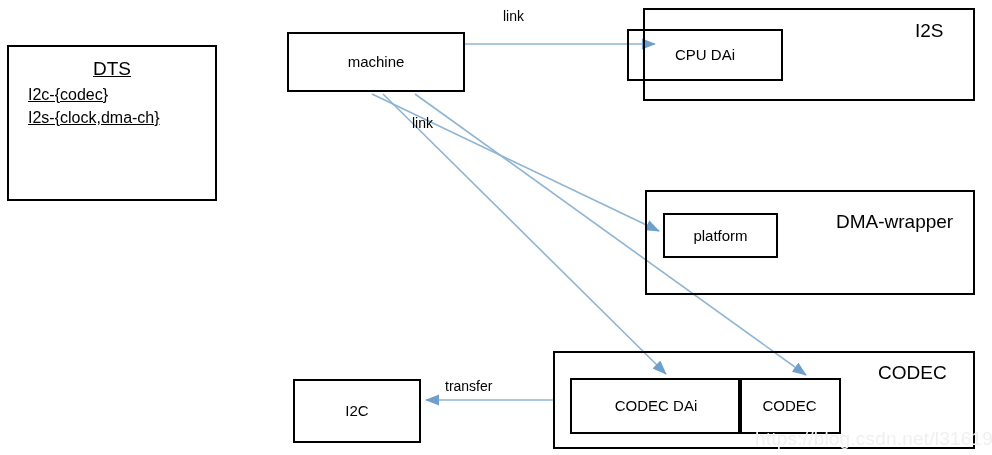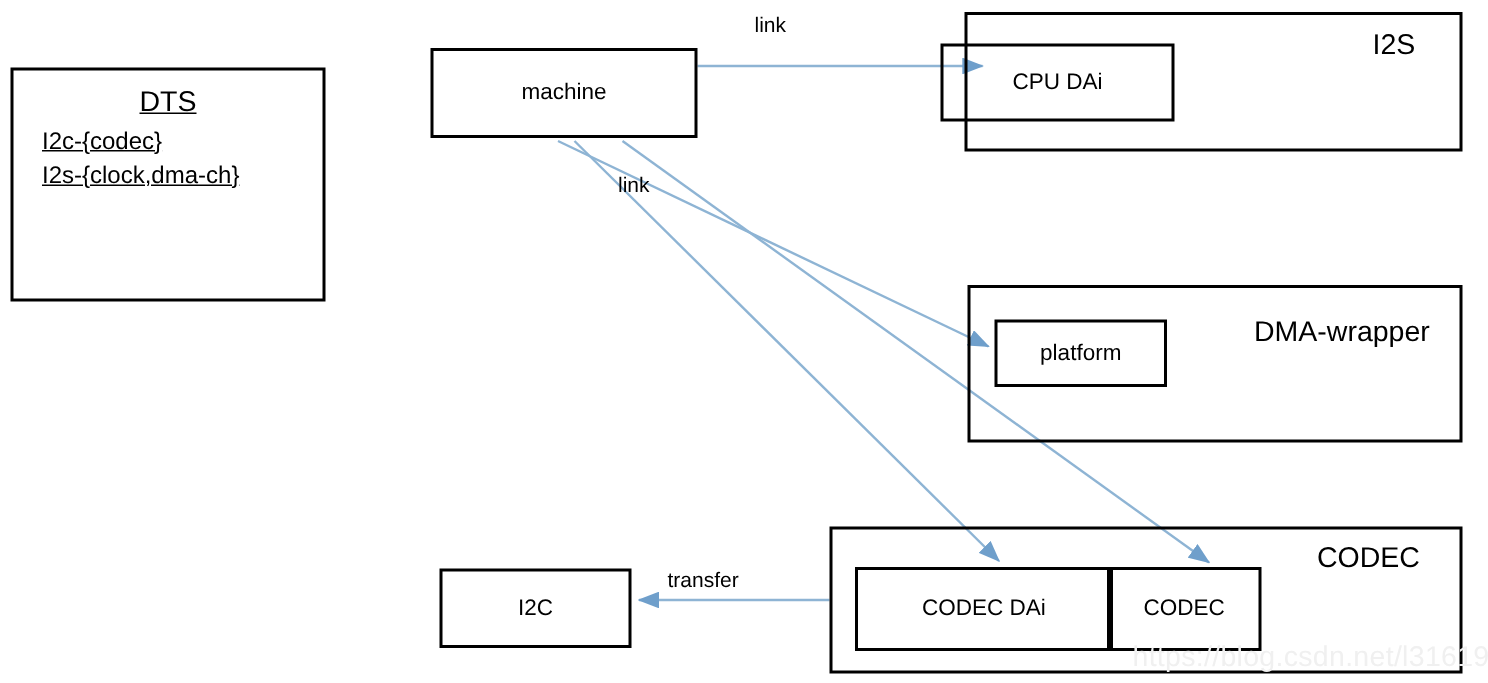--- a/index.html
+++ b/index.html
@@ -136,21 +136,21 @@
   <div class="box" style="left:553px; top:351px; width:422px; height:98px;">
   </div>
   <div class="group-label" style="left:878px; top:362px;">CODEC</div>
   <div class="box" style="left:570px; top:378px; width:172px; height:56px;">
     <div class="box-label">CODEC DAi</div>
   </div>
   <div class="box" style="left:738px; top:378px; width:103px; height:56px;">
     <div class="box-label">CODEC</div>
   </div>
 
-  <div class="box" style="left:293px; top:379px; width:128px; height:53px;">
+  <div class="box" style="left:293px; top:379px; width:128px; height:64px;">
     <div class="box-label">I2C</div>
   </div>
 
   <div class="edge-label" style="left:503px; top:8px;">link</div>
   <div class="edge-label" style="left:412px; top:115px;">link</div>
   <div class="edge-label" style="left:445px; top:378px;">transfer</div>
 
   <div class="watermark" style="left:755px; top:428px;">https://blog.csdn.net/l316194152</div>
 
 </div>

